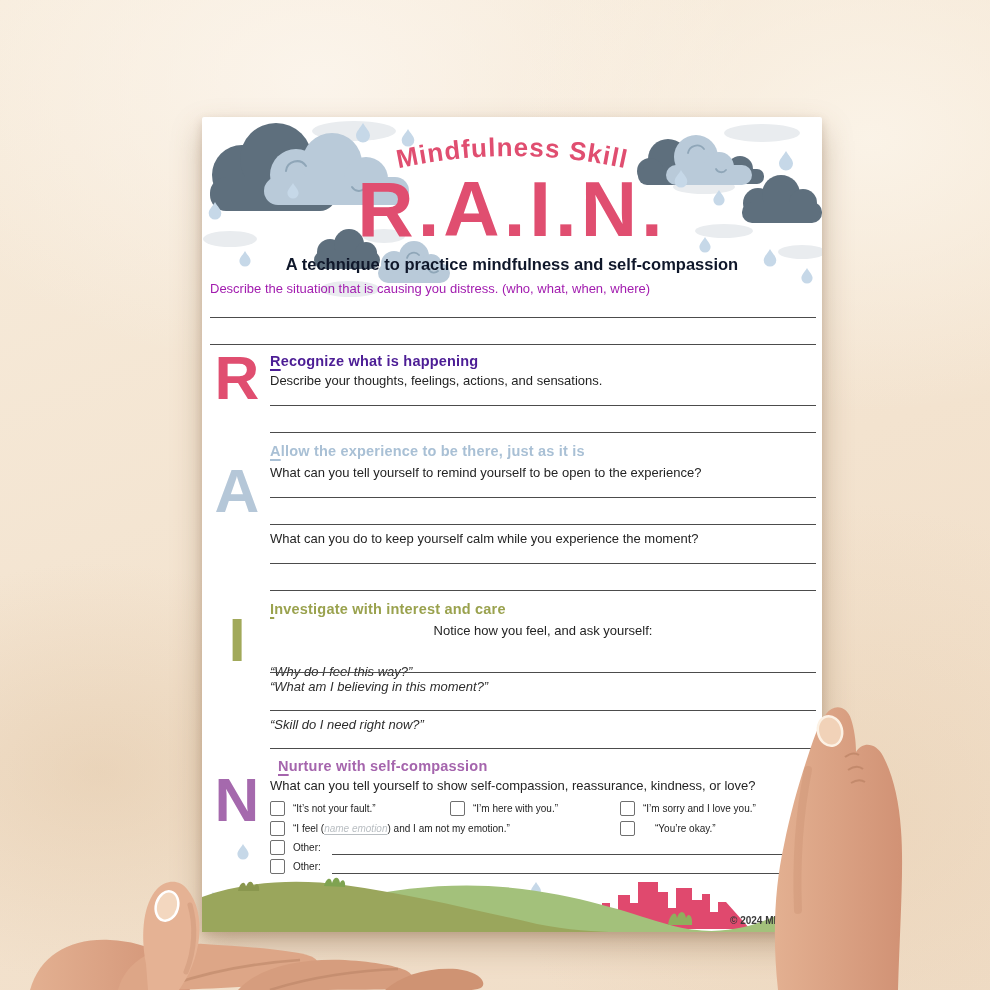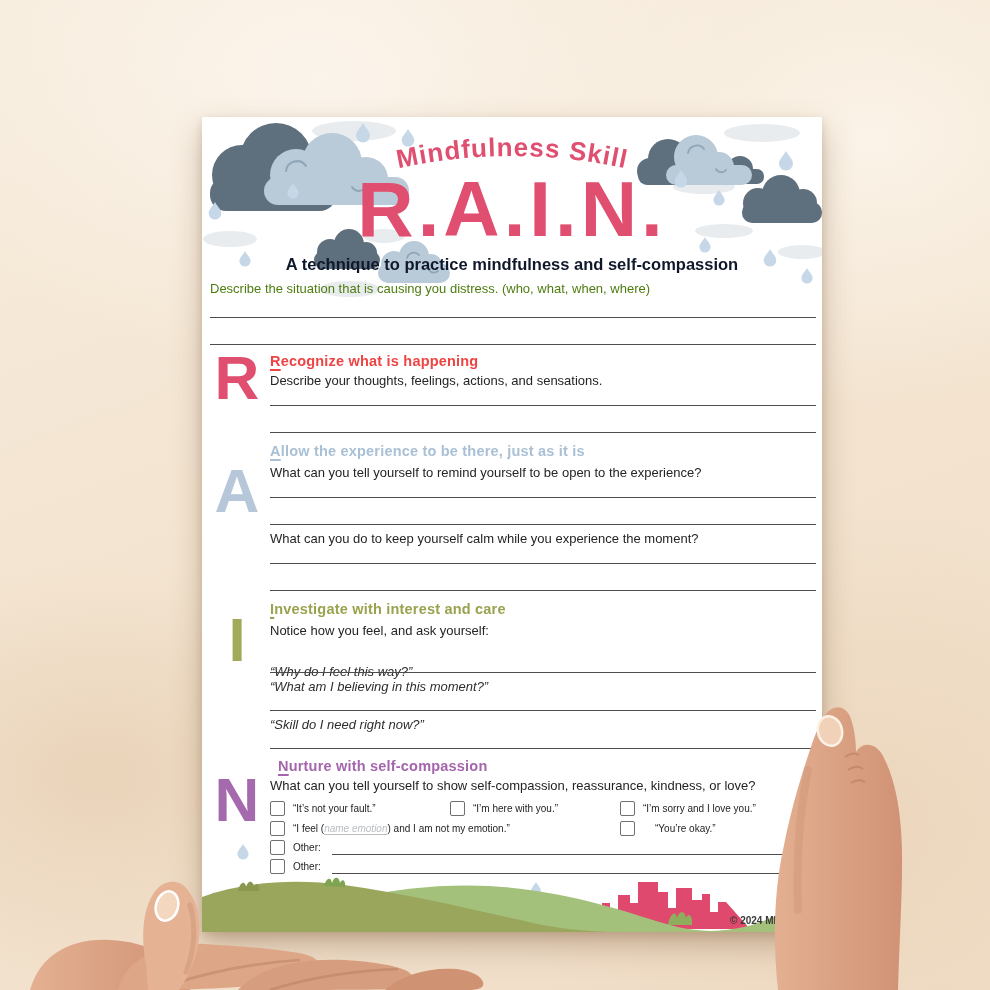--- a/index.html
+++ b/index.html
@@ -13,26 +13,26 @@
       radial-gradient(300px 220px at 55% 55%, rgba(246,233,214,.6), transparent 70%),
       linear-gradient(160deg,#f7ecdc 0%,#f3e3cf 55%,#f0ddc7 100%);}
   .paper{position:absolute;left:202px;top:117px;width:620px;height:815px;background:#ffffff;border-radius:2px;
     box-shadow:0 14px 30px rgba(130,95,62,.38),0 4px 10px rgba(130,95,62,.22);}
   .paper .decor{position:absolute;left:0;top:0;z-index:0;pointer-events:none;}
   .layer{position:absolute;z-index:1;}
   .arc-wrap{left:150px;top:12px;width:320px;height:54px;}
   .main-title{left:0;top:54px;width:620px;text-align:center;font-size:78px;line-height:76px;font-weight:bold;
     letter-spacing:4px;color:#e04e70;}
   .subtitle{left:0;top:138px;width:620px;text-align:center;font-size:16.5px;font-weight:bold;color:#0f172a;}
-  .intro-prompt{left:8px;top:164px;width:606px;font-size:13px;color:#4d7c0f;}
+  .intro-prompt{left:8px;top:164px;width:606px;font-size:13px;color:#a21caf;}
   .wline{height:0;border-top:1.6px solid #4c4c4c;}
   .big-letter{width:54px;text-align:center;font-size:62px;line-height:62px;font-weight:bold;}
   .letter-r{color:#e04e70;}  .letter-a{color:#b5c7d8;}  .letter-i{color:#a1a95a;}  .letter-n{color:#a569ad;}
   .sec-head{left:68px;width:546px;font-size:14.5px;font-weight:bold;letter-spacing:.2px;}
-  .head-pink{color:#ef4444;} .head-blue{color:#a9c0d5;} .head-olive{color:#9aa24e;} .head-purple{color:#a565ad;}
+  .head-pink{color:#4c1d95;} .head-blue{color:#a9c0d5;} .head-olive{color:#9aa24e;} .head-purple{color:#a565ad;}
   .sec-head .init{text-decoration:underline;text-underline-offset:2.5px;text-decoration-thickness:1.5px;}
   .sec-text{left:68px;width:546px;font-size:13px;color:#242424;}
   .sec-quote{left:68px;width:546px;font-size:13px;font-style:italic;color:#2d2d2d;}
   .cbrow{left:68px;width:546px;height:17px;}
   .cbitem{position:absolute;top:0;display:flex;align-items:center;gap:8px;}
   .cb{display:inline-block;width:13px;height:13px;border:1.6px solid #6f6f6f;border-radius:2px;background:#fff;flex:0 0 auto;}
   .cblabel{font-size:10px;color:#242424;white-space:nowrap;}
   .placeholder{color:#b9bec2;font-style:italic;text-decoration:underline;text-underline-offset:2px;margin-top:16px;}
   .other-line{position:absolute;left:62px;right:16px;top:14px;border-top:1.6px solid #4c4c4c;}
   .hands{position:absolute;left:0;top:0;z-index:5;pointer-events:none;}
@@ -171,21 +171,21 @@
     <div class="layer sec-head head-blue" style="top:326px;"><span class="init">A</span><span>llow the experience to be there, just as it is</span></div>
     <div class="layer sec-text" style="top:348px;">What can you tell yourself to remind yourself to be open to the experience?</div>
     <div class="layer wline" style="left:68px;top:380px;width:546px;"></div>
     <div class="layer wline" style="left:68px;top:407px;width:546px;"></div>
     <div class="layer sec-text" style="top:414px;">What can you do to keep yourself calm while you experience the moment?</div>
     <div class="layer wline" style="left:68px;top:446px;width:546px;"></div>
     <div class="layer wline" style="left:68px;top:473px;width:546px;"></div>
 
     <div class="layer big-letter letter-i" style="left:8px;top:492px;">I</div>
     <div class="layer sec-head head-olive" style="top:484px;"><span class="init">I</span><span>nvestigate with interest and care</span></div>
-    <div class="layer sec-text" style="top:506px;">Notice how you feel, and ask yourself:</div>
+    <div class="layer sec-text" style="top:506px;text-align:center;">Notice how you feel, and ask yourself:</div>
     <div class="layer sec-quote" style="top:524px;margin-top:23px;">“Why do I feel this way?”</div>
     <div class="layer wline" style="left:68px;top:555px;width:546px;"></div>
     <div class="layer sec-quote" style="top:562px;font-style:italic;">“What am I believing in this moment?”</div>
     <div class="layer wline" style="left:68px;top:593px;width:546px;"></div>
     <div class="layer sec-quote" style="top:600px;">“Skill do I need right now?”</div>
     <div class="layer wline" style="left:68px;top:631px;width:546px;"></div>
 
     <div class="layer big-letter letter-n" style="left:8px;top:652px;">N</div>
     <div class="layer sec-head head-purple" style="top:641px;margin-left:8px;"><span class="init">N</span><span>urture with self-compassion</span></div>
     <div class="layer sec-text" style="top:661px;">What can you tell yourself to show self-compassion, reassurance, kindness, or love?</div>

